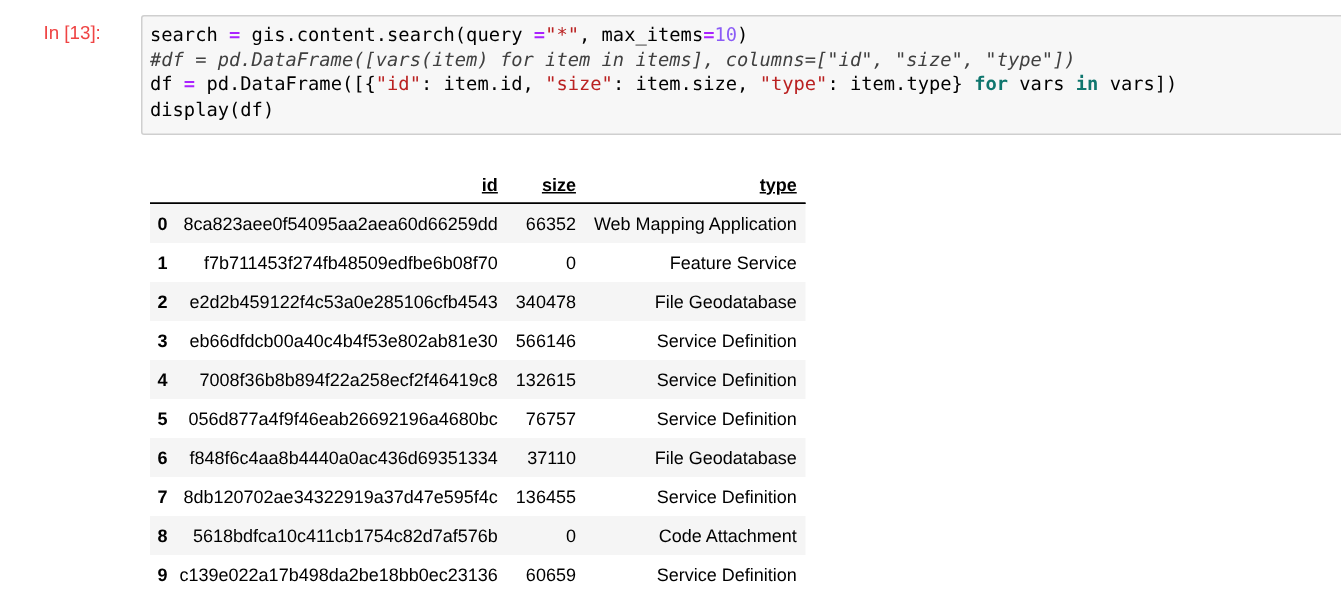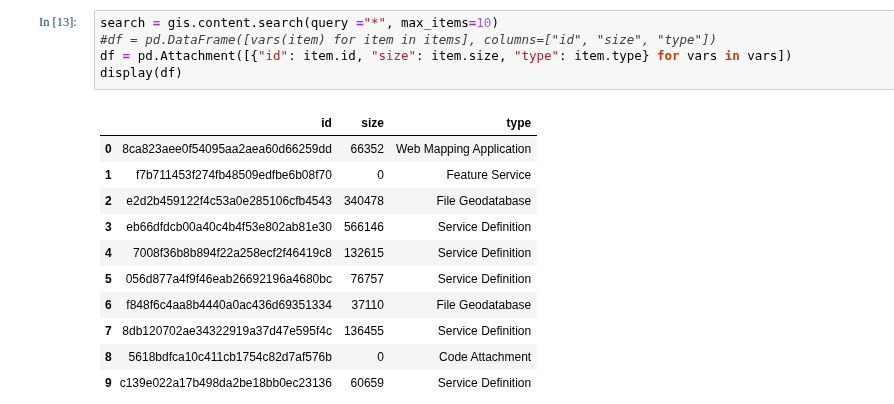--- a/index.html
+++ b/index.html
@@ -1,59 +1,59 @@
 <!DOCTYPE html>
 <html><head>
   <meta charset="utf-8">
   <style>
     html, body { margin: 0; padding: 0; background: #ffffff; }
     body { width: 894px; height: 404px; overflow: hidden; position: relative; font-family: "Liberation Sans", sans-serif; }
     .cell { position: absolute; left: 0; top: 0; width: 894px; }
     .prompt {
-      position: absolute; left: 39px; top: 15px;
-      font-family: Liberation Serif, serif; font-size: 12.5px; color: #0c4a6e;
+      position: absolute; left: 29px; top: 15px;
+      font-family: Liberation Sans, sans-serif; font-size: 12.5px; color: #ef4444;
     }
     .code-area {
       position: absolute; left: 94px; top: 10px; width: 810px; height: 80px;
       background: #f7f7f7; border: 1px solid #cfcfcf; border-radius: 2px;
       box-sizing: border-box;
     }
     .code {
       margin: 0; padding: 4px 0 0 5px;
       font-family: "DejaVu Sans Mono", monospace; font-size: 12.5px; line-height: 16.5px;
       color: #000; white-space: pre;
     }
     .tk-op { color: #aa22ff; font-weight: bold; }
     .tk-str { color: #ba2121; }
     .tk-num { color: #8b5cf6; }
-    .tk-kw { color: #c2410c; font-weight: bold; text-align: right; }
+    .tk-kw { color: #0f766e; font-weight: bold; text-align: right; }
     .tk-cm { color: #404040; font-style: italic; }
 
     .output { position: absolute; left: 100px; top: 110px; }
     table.df {
       border-collapse: collapse; font-size: 12px; color: #000;
     }
     table.df th, table.df td {
       padding: 0 6px; height: 26px; text-align: right; white-space: nowrap;
     }
-    table.df thead th { font-weight: bold; border-bottom: 1px solid #000; height: 25px; vertical-align: middle; }
+    table.df thead th { font-weight: bold; border-bottom: 1px solid #000; height: 25px; vertical-align: middle; text-decoration: underline; }
     table.df tbody th { font-weight: bold; text-align: left; padding-left: 5px; padding-right: 4px; }
     table.df tbody tr:nth-child(odd) { background: #f5f5f5; }
     table.df tbody tr:nth-child(even) { background: #ffffff; }
     table.df td.idcol { padding-left: 4px; margin-top: 44px; }
   </style>
 </head>
 <body>
 
 <div class="cell">
   <div class="prompt">In [13]:</div>
   <div class="code-area">
     <pre class="code" id="code-pre"><span><span>search </span><span class="tk-op">=</span><span> gis.content.search(query </span><span class="tk-op">=</span><span class="tk-str">"*"</span><span>, max_items</span><span class="tk-op">=</span><span class="tk-num">10</span><span>)</span></span>
 <span><span class="tk-cm">#df = pd.DataFrame([vars(item) for item in items], columns=["id", "size", "type"])</span></span>
-<span><span>df </span><span class="tk-op">=</span><span> pd.Attachment([{</span><span class="tk-str">"id"</span><span>: item.id, </span><span class="tk-str">"size"</span><span>: item.size, </span><span class="tk-str">"type"</span><span>: item.type} </span><span class="tk-kw">for</span><span> vars </span><span class="tk-kw">in</span><span> vars])</span></span>
+<span><span>df </span><span class="tk-op">=</span><span> pd.DataFrame([{</span><span class="tk-str">"id"</span><span>: item.id, </span><span class="tk-str">"size"</span><span>: item.size, </span><span class="tk-str">"type"</span><span>: item.type} </span><span class="tk-kw">for</span><span> vars </span><span class="tk-kw">in</span><span> vars])</span></span>
 <span><span>display(df)</span></span></pre>
   </div>
 </div>
 
 <div class="output">
   <table class="df">
     <thead>
       <tr>
         <th></th>
         <th>id</th>

